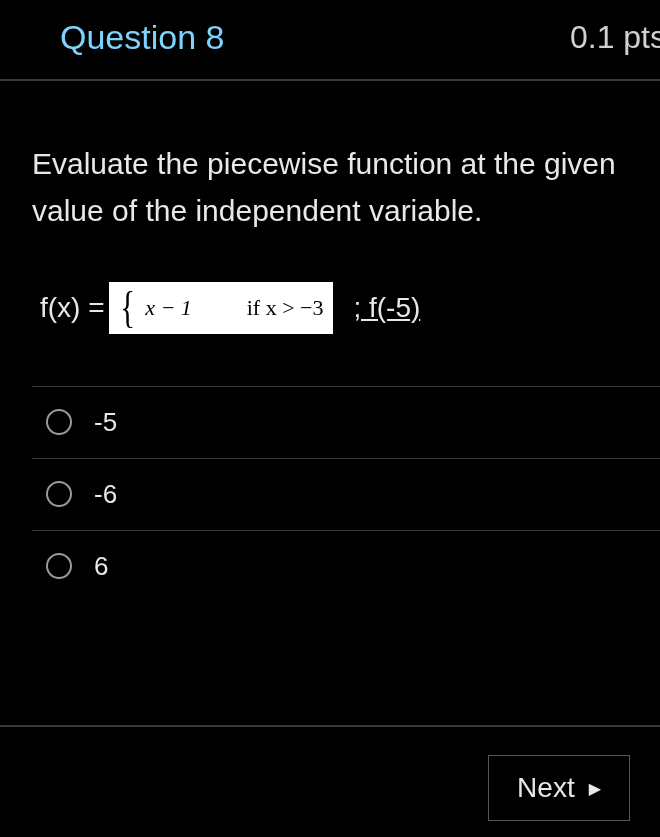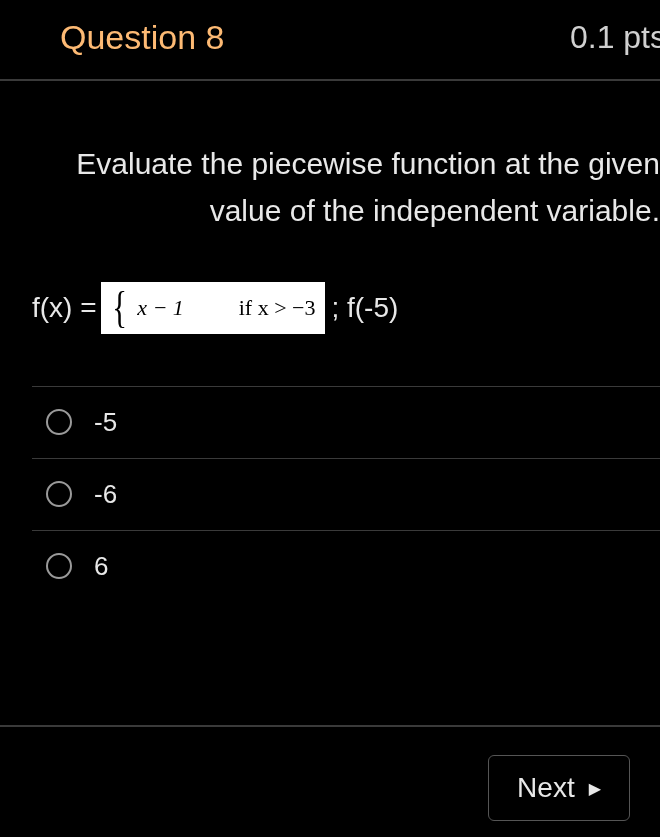--- a/index.html
+++ b/index.html
@@ -15,43 +15,42 @@
   .header {
     display: flex;
     justify-content: space-between;
     align-items: center;
     padding: 18px 0 22px 60px;
     border-bottom: 2px solid #3a3a3a;
   }
   .qtitle {
     font-size: 34px;
     font-weight: 400;
-    color: #fdba74;
+    color: #7dd3fc;
   }
   .pts {
     font-size: 32px;
     color: #d0d0d0;
     margin-right: -6px;
   }
   .body {
     padding: 60px 0 0 32px;
   }
   .prompt {
     font-size: 30px;
     line-height: 1.55;
     color: #e8e8e8;
-    text-align: right;
   }
   .formula-row {
     margin-top: 48px;
     display: flex;
     align-items: center;
     font-size: 28px;
   }
-  .flabel { margin-right: 4px; }
+  .flabel { margin-right: 4px; margin-left: 8px; }
   .piecewise {
     background: #fff;
     color: #000;
     padding: 6px 10px 6px 8px;
     display: inline-block;
     font-family: "Times New Roman", serif;
     font-size: 22px;
     line-height: 1.25;
   }
   .piecewise .brace {
@@ -62,21 +61,21 @@
     margin-right: 2px;
     transform: scaleX(0.7);
   }
   .piecewise .rows {
     display: inline-block;
     vertical-align: middle;
   }
   .prow { white-space: nowrap; }
   .prow .expr { display:inline-block; min-width: 78px; font-style: italic; }
   .prow .cond { margin-left: 18px; margin-top: 36px; }
-  .ftail { margin-left: 6px; }
+  .ftail { margin-left: 20px; text-decoration: underline; }
   .options {
     margin-top: 52px;
   }
   .opt {
     border-top: 1px solid #3a3a3a;
     padding: 20px 0 20px 14px;
     display: flex;
     align-items: center;
     cursor: pointer;
   }
@@ -93,21 +92,21 @@
   .footer {
     position: absolute;
     left: 0; right: 0; bottom: 0;
     border-top: 2px solid #3a3a3a;
     padding: 28px 30px 16px 0;
     display: flex;
     justify-content: flex-end;
   }
   .next-btn {
     border: 1px solid #555;
-    border-radius: 6px;
+    border-radius: 0;
     padding: 16px 28px;
     font-size: 28px;
     color: #e8e8e8;
     display: flex;
     align-items: center;
     gap: 14px;
     cursor: pointer;
     background: transparent;
   }
   .tri {

